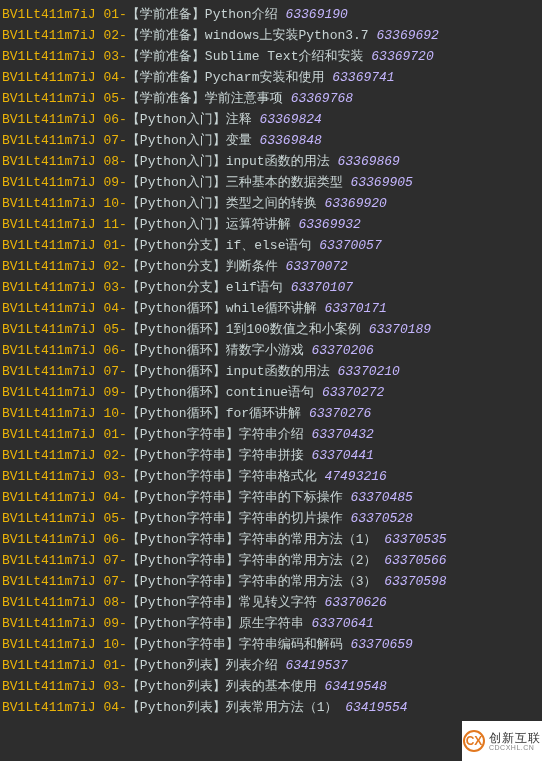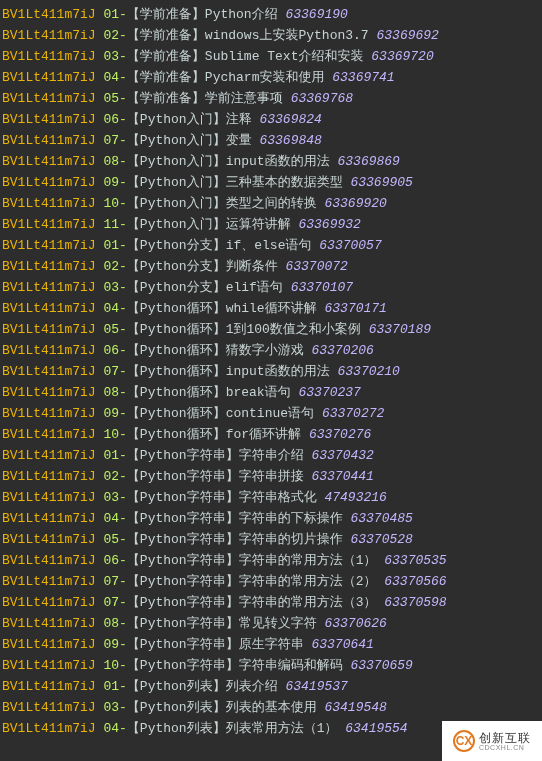--- a/index.html
+++ b/index.html
@@ -21,34 +21,34 @@
     .line {
       white-space: nowrap;
     }
     .bvid {
       color: #eab308;
     }
     .gap {
       color: #c8d4d4;
     }
     .idx {
-      color: #bef264;
+      color: #eab308;
     }
     .title {
       color: #c8d4d4;
     }
     .cid {
       color: #c4b5fd;
       font-style: italic;
     }
     .watermark {
       position: fixed;
       right: 0;
       bottom: 0;
-      width: 100px;
+      width: 80px;
       height: 40px;
       background: #ffffff;
       display: flex;
       align-items: center;
       justify-content: center;
       font-family: sans-serif;
     }
     .watermark-inner {
       display: flex;
       align-items: center;
@@ -98,21 +98,20 @@
     <div class="line"><span class="bvid">BV1Lt411m7iJ</span><span class="gap">   </span><span class="idx">09-</span><span class="title">【Python入门】三种基本的数据类型</span><span class="gap">   </span><span class="cid">63369905</span></div>
     <div class="line"><span class="bvid">BV1Lt411m7iJ</span><span class="gap">   </span><span class="idx">10-</span><span class="title">【Python入门】类型之间的转换</span><span class="gap">   </span><span class="cid">63369920</span></div>
     <div class="line"><span class="bvid">BV1Lt411m7iJ</span><span class="gap">   </span><span class="idx">11-</span><span class="title">【Python入门】运算符讲解</span><span class="gap">   </span><span class="cid">63369932</span></div>
     <div class="line"><span class="bvid">BV1Lt411m7iJ</span><span class="gap">   </span><span class="idx">01-</span><span class="title">【Python分支】if、else语句</span><span class="gap">   </span><span class="cid">63370057</span></div>
     <div class="line"><span class="bvid">BV1Lt411m7iJ</span><span class="gap">   </span><span class="idx">02-</span><span class="title">【Python分支】判断条件</span><span class="gap">   </span><span class="cid">63370072</span></div>
     <div class="line"><span class="bvid">BV1Lt411m7iJ</span><span class="gap">   </span><span class="idx">03-</span><span class="title">【Python分支】elif语句</span><span class="gap">   </span><span class="cid">63370107</span></div>
     <div class="line"><span class="bvid">BV1Lt411m7iJ</span><span class="gap">   </span><span class="idx">04-</span><span class="title">【Python循环】while循环讲解</span><span class="gap">   </span><span class="cid">63370171</span></div>
     <div class="line"><span class="bvid">BV1Lt411m7iJ</span><span class="gap">   </span><span class="idx">05-</span><span class="title">【Python循环】1到100数值之和小案例</span><span class="gap">   </span><span class="cid">63370189</span></div>
     <div class="line"><span class="bvid">BV1Lt411m7iJ</span><span class="gap">   </span><span class="idx">06-</span><span class="title">【Python循环】猜数字小游戏</span><span class="gap">   </span><span class="cid">63370206</span></div>
     <div class="line"><span class="bvid">BV1Lt411m7iJ</span><span class="gap">   </span><span class="idx">07-</span><span class="title">【Python循环】input函数的用法</span><span class="gap">   </span><span class="cid">63370210</span></div>
-    <div class="line"><span class="bvid">BV1Lt411m7iJ</span><span class="gap">   </span><span class="idx">08-</span><span class="title">【Python循环】break语句</span><span class="gap">   </span><span class="cid">63370237</span></div>
     <div class="line"><span class="bvid">BV1Lt411m7iJ</span><span class="gap">   </span><span class="idx">09-</span><span class="title">【Python循环】continue语句</span><span class="gap">   </span><span class="cid">63370272</span></div>
     <div class="line"><span class="bvid">BV1Lt411m7iJ</span><span class="gap">   </span><span class="idx">10-</span><span class="title">【Python循环】for循环讲解</span><span class="gap">   </span><span class="cid">63370276</span></div>
     <div class="line"><span class="bvid">BV1Lt411m7iJ</span><span class="gap">   </span><span class="idx">01-</span><span class="title">【Python字符串】字符串介绍</span><span class="gap">   </span><span class="cid">63370432</span></div>
     <div class="line"><span class="bvid">BV1Lt411m7iJ</span><span class="gap">   </span><span class="idx">02-</span><span class="title">【Python字符串】字符串拼接</span><span class="gap">   </span><span class="cid">63370441</span></div>
     <div class="line"><span class="bvid">BV1Lt411m7iJ</span><span class="gap">   </span><span class="idx">03-</span><span class="title">【Python字符串】字符串格式化</span><span class="gap">   </span><span class="cid">47493216</span></div>
     <div class="line"><span class="bvid">BV1Lt411m7iJ</span><span class="gap">   </span><span class="idx">04-</span><span class="title">【Python字符串】字符串的下标操作</span><span class="gap">   </span><span class="cid">63370485</span></div>
     <div class="line"><span class="bvid">BV1Lt411m7iJ</span><span class="gap">   </span><span class="idx">05-</span><span class="title">【Python字符串】字符串的切片操作</span><span class="gap">   </span><span class="cid">63370528</span></div>
     <div class="line"><span class="bvid">BV1Lt411m7iJ</span><span class="gap">   </span><span class="idx">06-</span><span class="title">【Python字符串】字符串的常用方法（1）</span><span class="gap">   </span><span class="cid">63370535</span></div>
     <div class="line"><span class="bvid">BV1Lt411m7iJ</span><span class="gap">   </span><span class="idx">07-</span><span class="title">【Python字符串】字符串的常用方法（2）</span><span class="gap">   </span><span class="cid">63370566</span></div>
     <div class="line"><span class="bvid">BV1Lt411m7iJ</span><span class="gap">   </span><span class="idx">07-</span><span class="title">【Python字符串】字符串的常用方法（3）</span><span class="gap">   </span><span class="cid">63370598</span></div>

